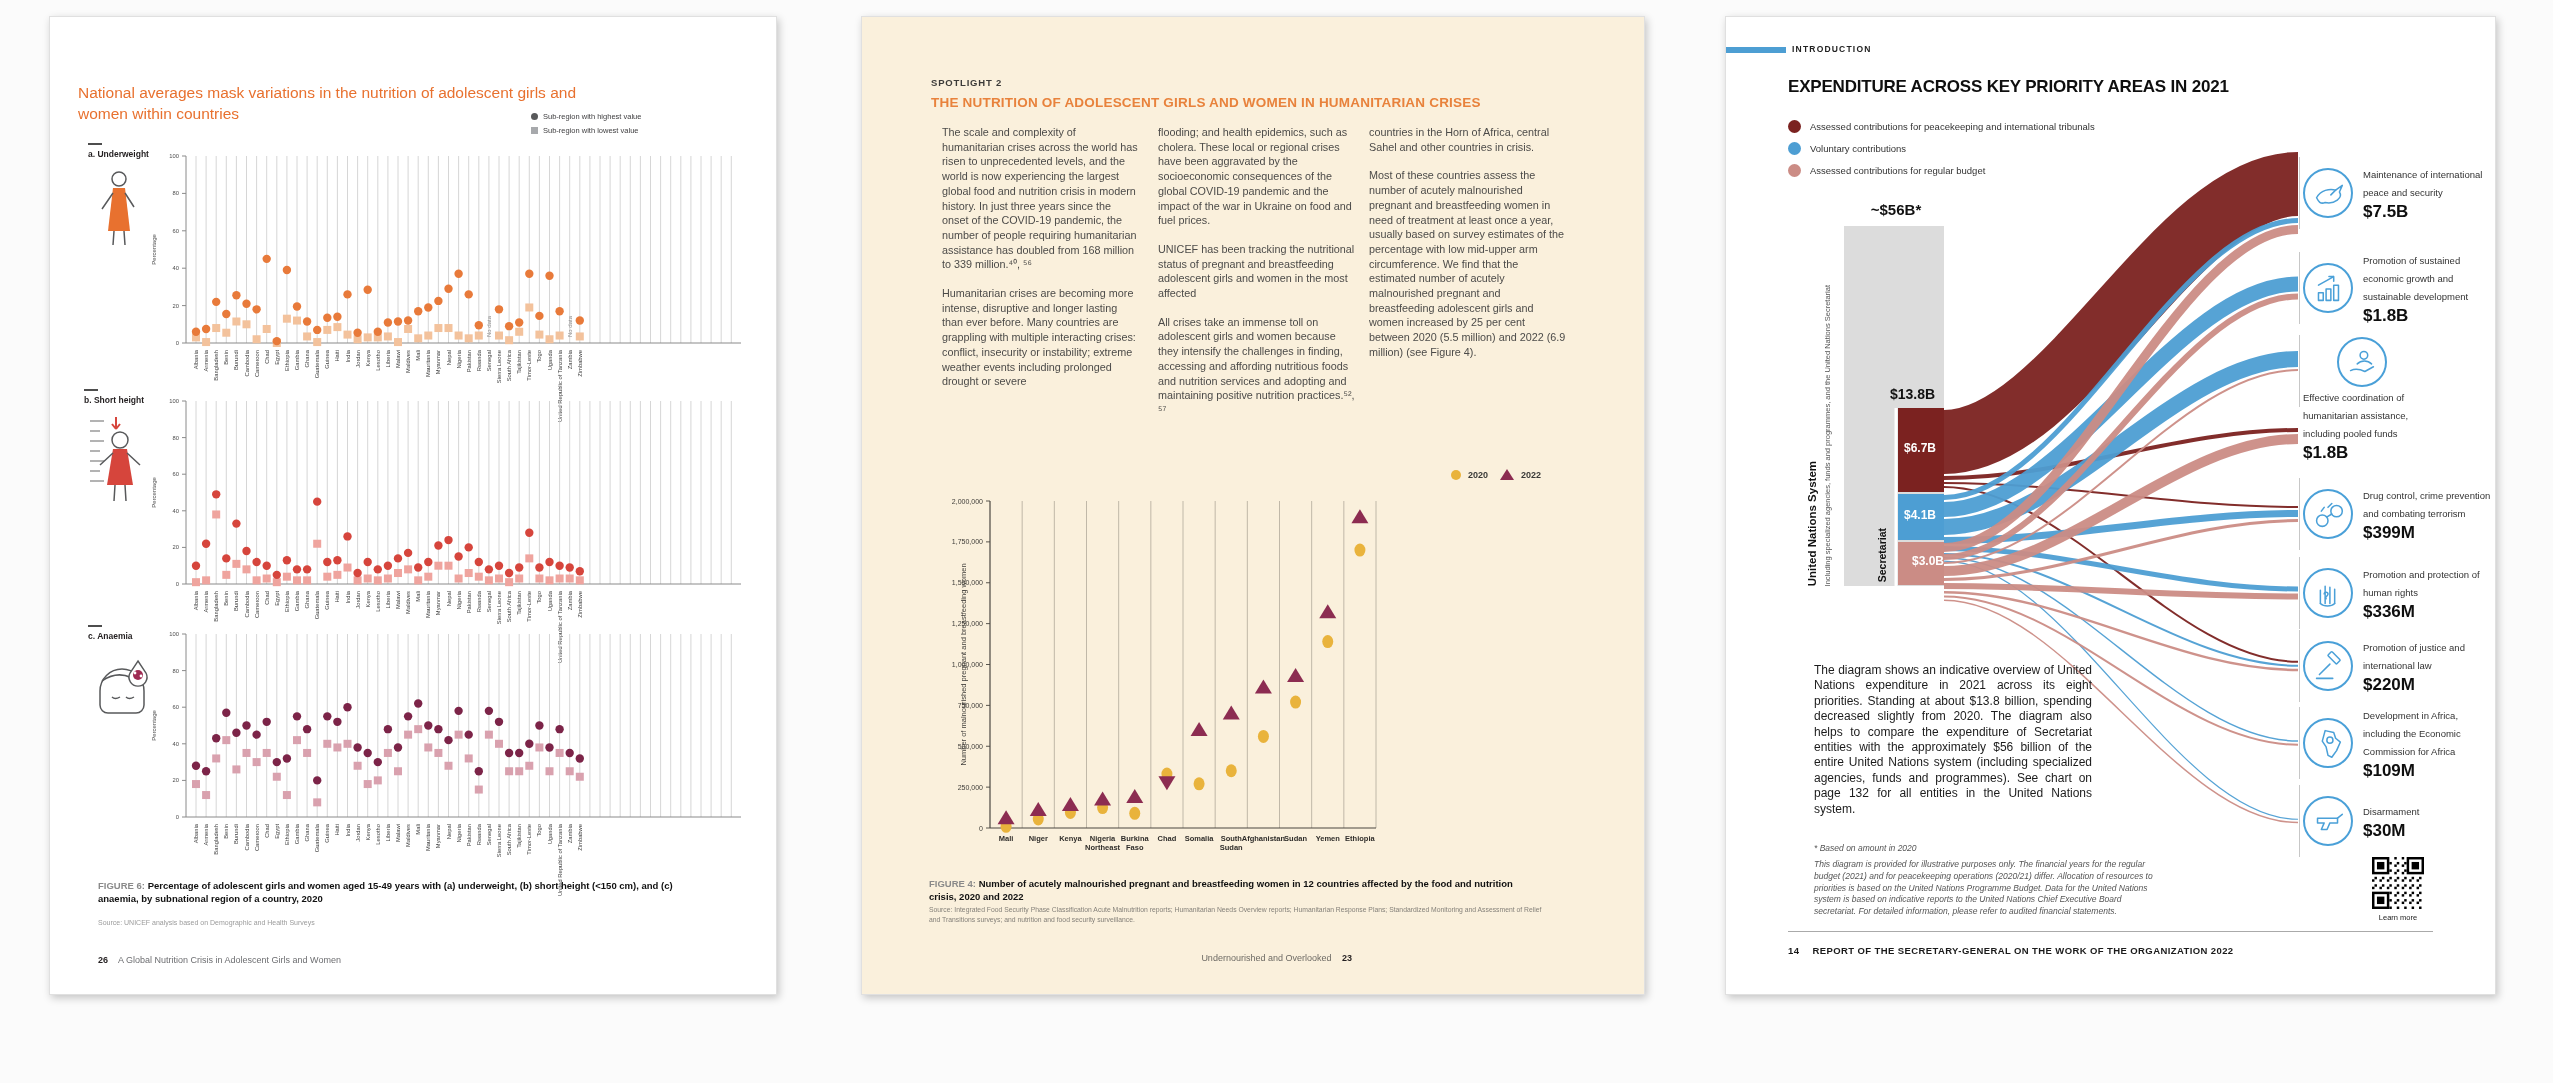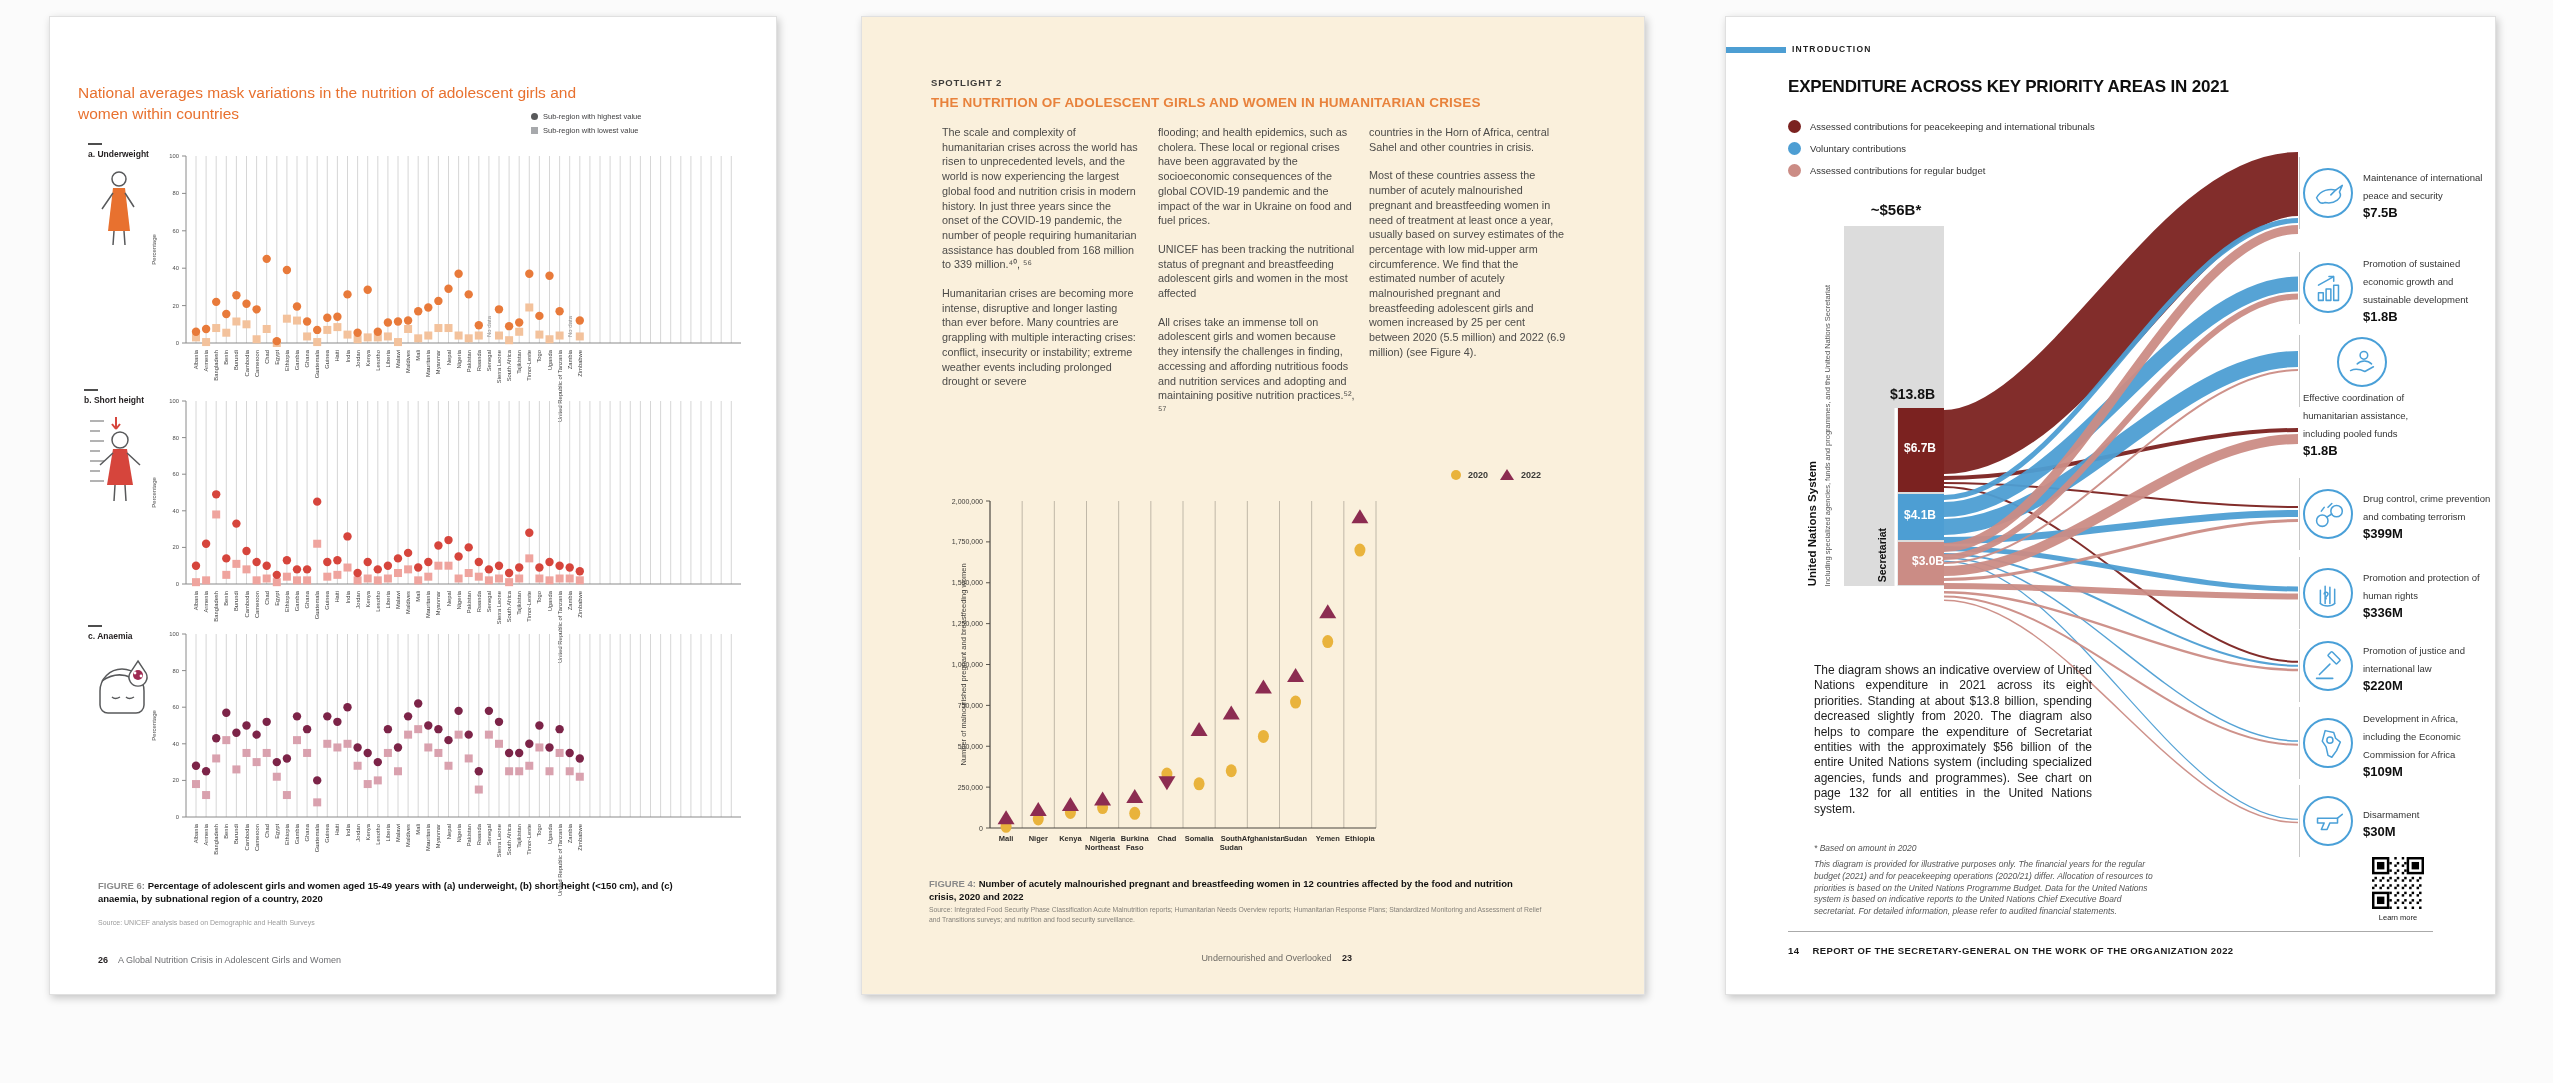--- a/index.html
+++ b/index.html
@@ -58,21 +58,21 @@
   .vtext{writing-mode:vertical-rl;transform:rotate(180deg);}
   .uns-main{left:80px;bottom:408px;font-size:11.5px;font-weight:bold;color:#111;}
   .uns-sub{left:97px;bottom:408px;font-size:7.5px;color:#555;}
   .secr{left:150px;bottom:412px;font-size:10.5px;font-weight:bold;color:#111;}
   .dest{position:absolute;left:577px;display:flex;align-items:center;}
   .dest .divider{position:absolute;left:-4px;top:-2px;bottom:-2px;width:1px;background:#c7c7c7;}
   .dest .icon{width:46px;height:46px;border-radius:50%;border:2px solid #4aa0d8;flex:none;
               display:flex;align-items:center;justify-content:center;margin-right:10px;background:#fff;}
   .dest .txt{width:128px;}
   .dest .dl{font-size:9.5px;line-height:11.8px;color:#333;text-align:center;}
-  .dest .dv{font-size:13px;font-weight:800;color:#0f0f0f;margin-top:2px;}
+  .dest .dv{font-size:17px;font-weight:800;color:#0f0f0f;margin-top:2px;}
   .p3-para{left:88px;top:646px;width:278px;font-size:12px;line-height:15.4px;color:#1c1c1c;text-align:justify;}
   .p3-fn1{left:88px;top:826px;font-size:8.5px;font-style:italic;color:#555;}
   .p3-fn2{left:88px;top:842px;width:345px;font-size:8.5px;font-style:italic;line-height:11.8px;color:#555;}
   .p3-qrlab{left:646px;top:896px;width:52px;text-align:center;font-size:7.5px;color:#222;}
   .p3-rule{left:62px;top:914px;width:645px;height:1px;background:#aaa;}
   .p3-footer{left:62px;top:928px;font-size:9.5px;font-weight:bold;letter-spacing:.4px;color:#1a1a1a;}
   .p3-footer .num{margin-right:10px;}
 </style>
 </head>
 <body>

